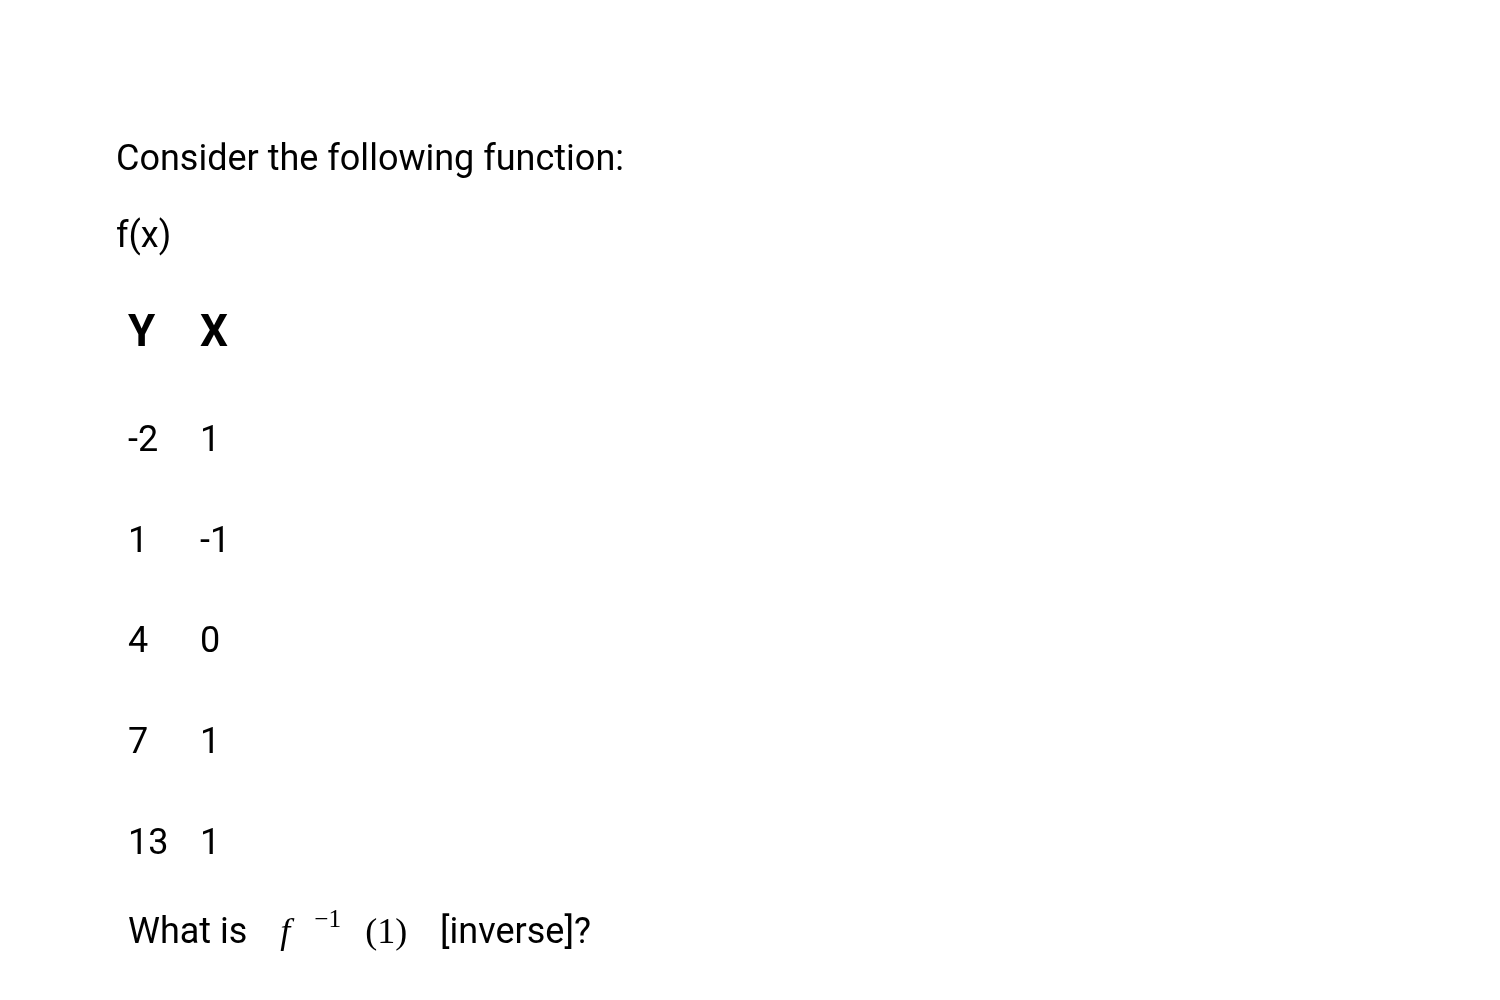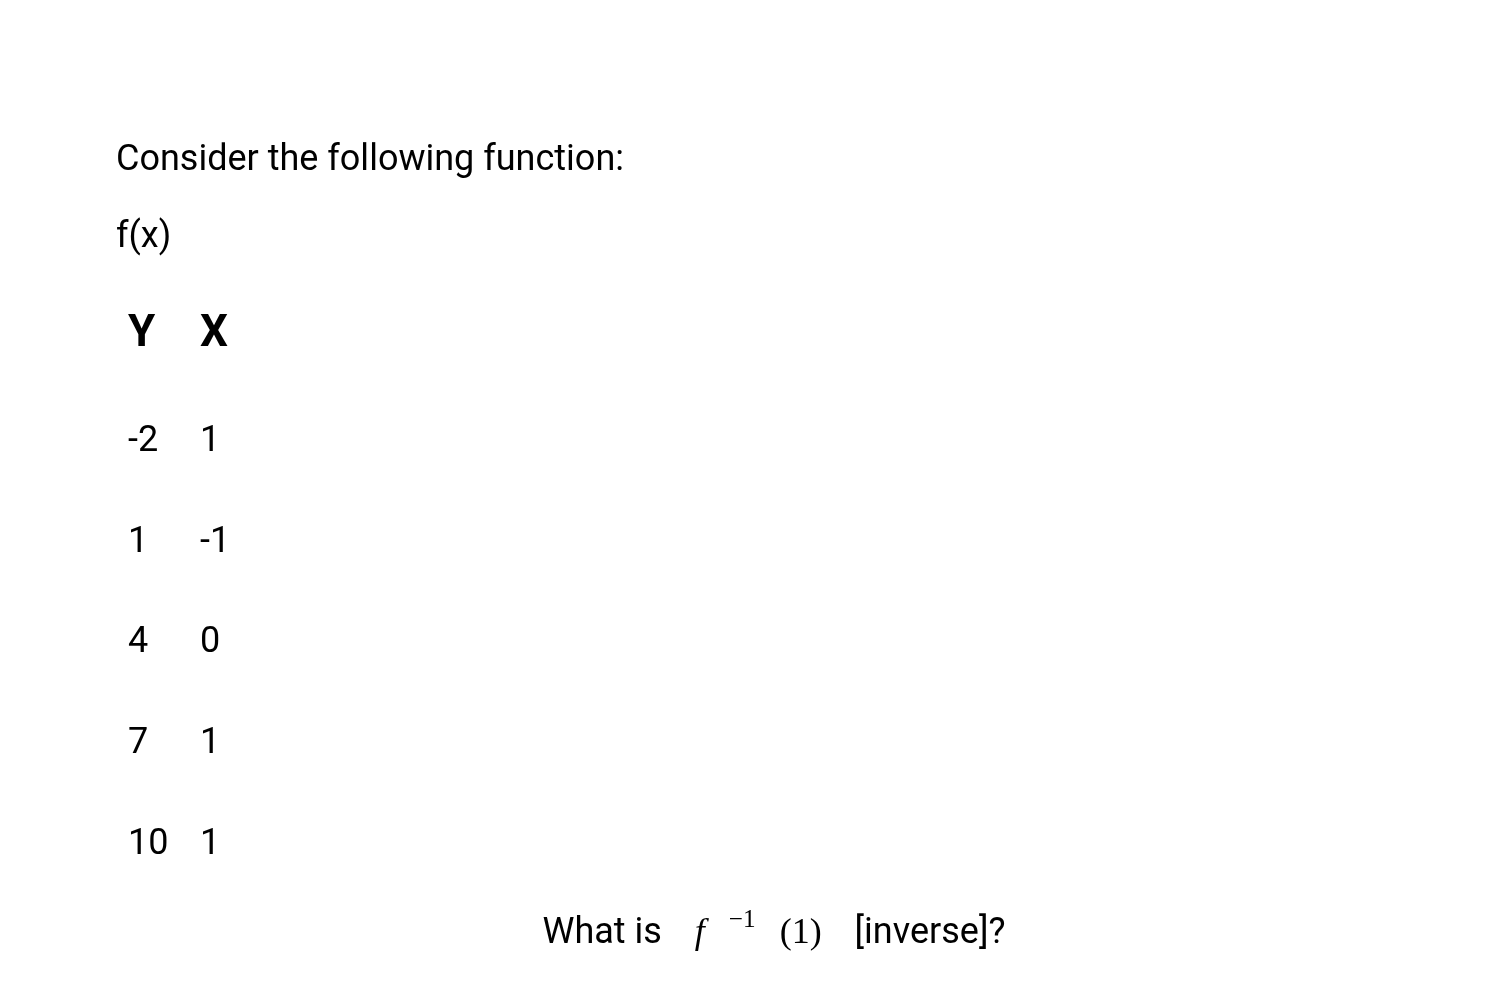--- a/index.html
+++ b/index.html
@@ -55,21 +55,20 @@
     .superscript {
       font-size: 0.7em;
       vertical-align: super;
       position: relative;
       top: -0.1em;
     }
     .question-line {
       font-size: 36px;
       line-height: 1.8;
       font-weight: 400;
-      text-align: center;
     }
   </style>
 </head>
 <body>
 
 <div class="line">Consider the following function:</div>
 <div class="line">f(x)</div>
 
 <div class="table-header">
   <span class="col-y">Y</span><span class="col-x">X</span>
@@ -81,18 +80,18 @@
 <div class="table-row">
   <span class="col-y">1</span><span class="col-x">-1</span>
 </div>
 <div class="table-row">
   <span class="col-y">4</span><span class="col-x">0</span>
 </div>
 <div class="table-row">
   <span class="col-y">7</span><span class="col-x">1</span>
 </div>
 <div class="table-row">
-  <span class="col-y">10</span><span class="col-x">1</span>
+  <span class="col-y">13</span><span class="col-x">1</span>
 </div>
 
 <div class="question-line">
   <span>What is </span><span class="math">f</span><span class="math-upright superscript">−1</span><span class="math-upright">(1)</span><span> [inverse]?</span>
 </div>
 
 </body></html>

